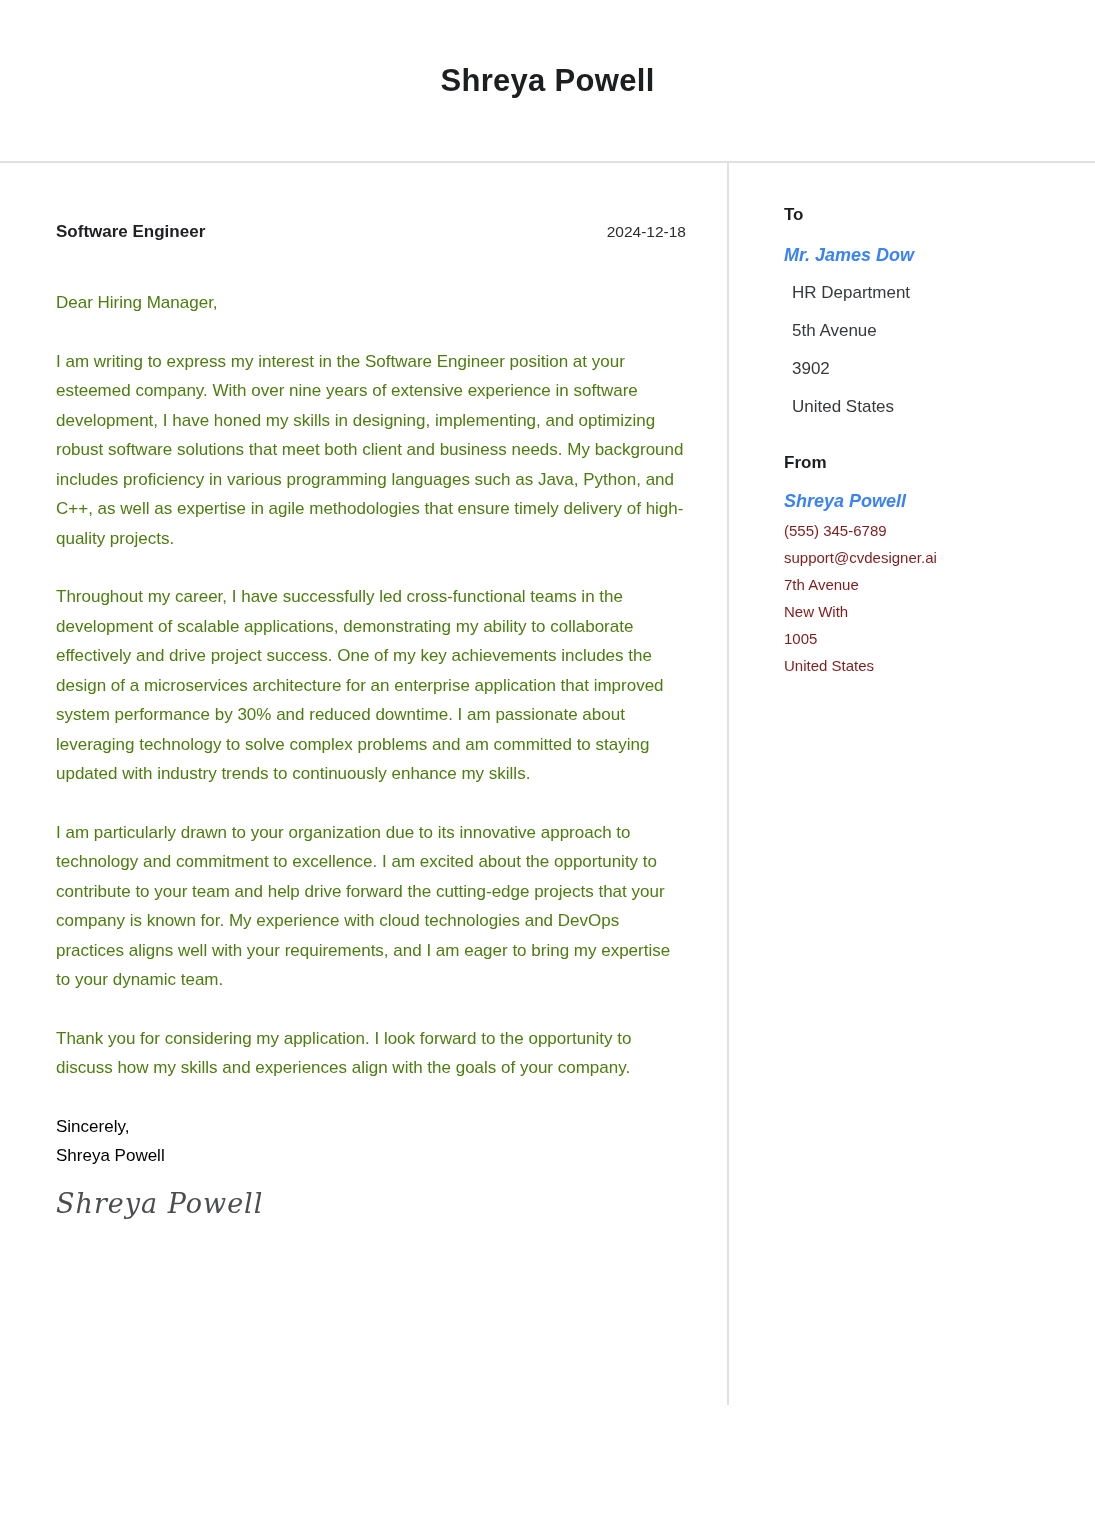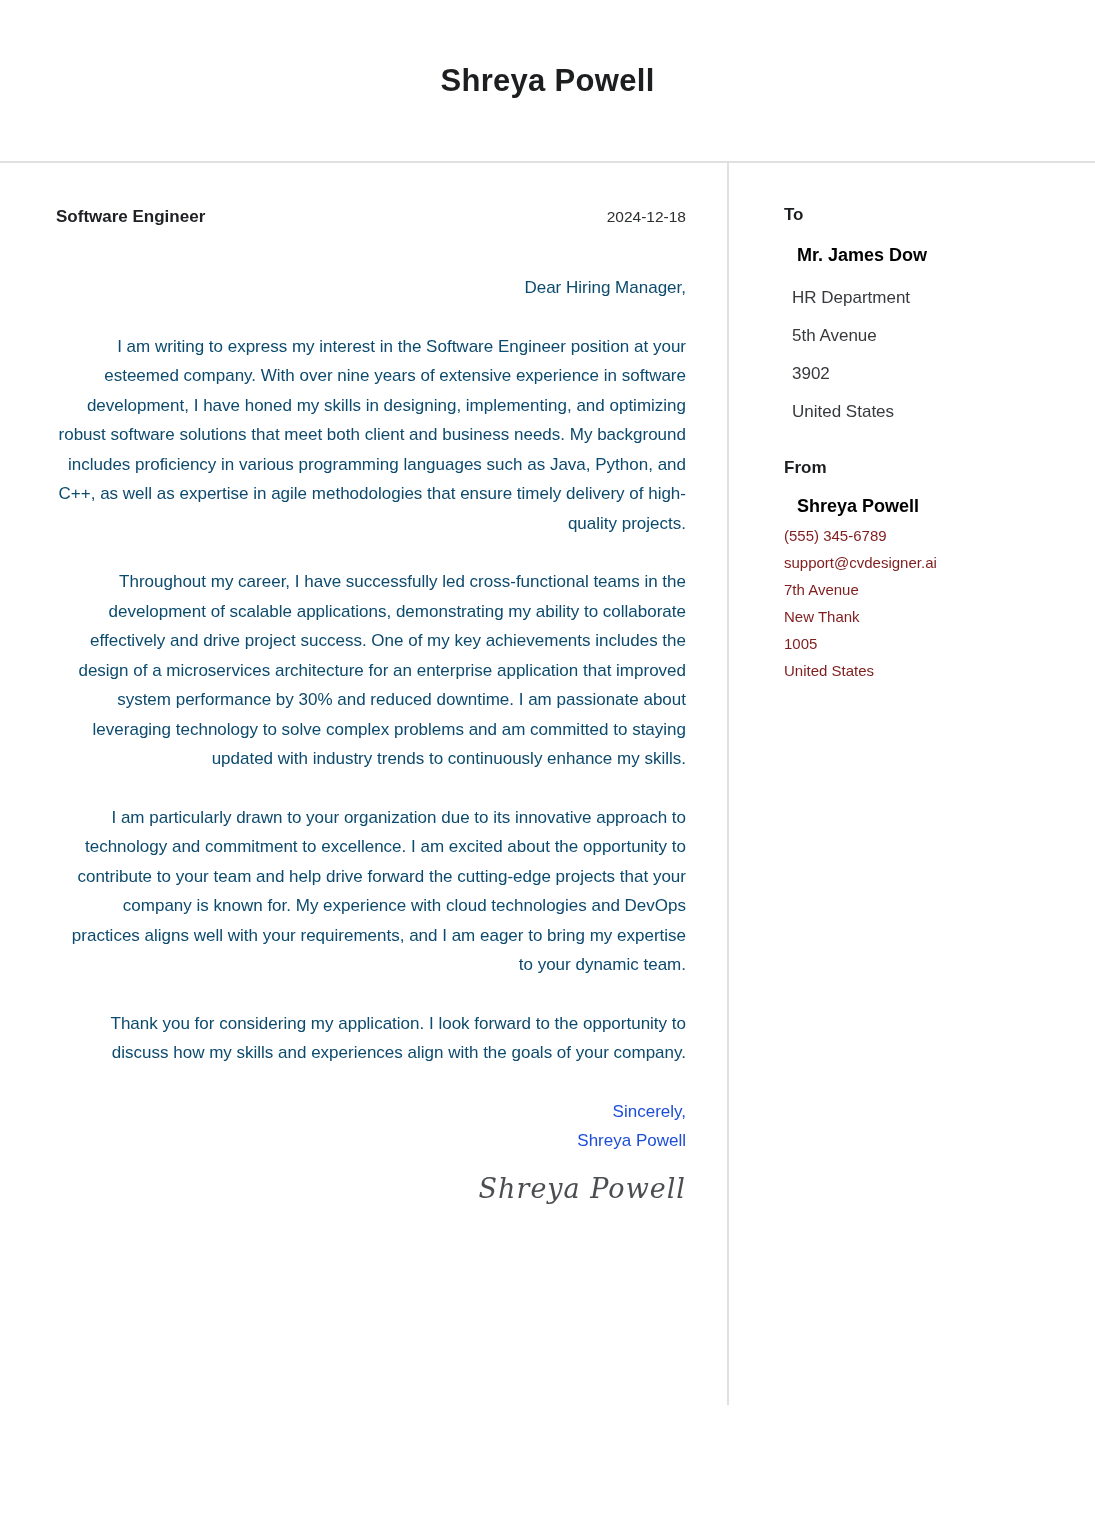--- a/index.html
+++ b/index.html
@@ -36,22 +36,21 @@
   }
 
   
   .content {
     display: flex;
     align-items: flex-start;
   }
   .letter-column {
     width: 630px;
     margin-left: 56px;
-    padding-top: 44px;
-    text-align: right;
+    padding-top: 59px;
   }
   .v-divider {
     width: 2px;
     height: 1242px;
     background: #e0e0e0;
     margin-left: 41px;
     flex-shrink: 0;
   }
   .sidebar {
     width: 290px;
@@ -73,51 +72,52 @@
   }
   .letter-date {
     font-size: 15.5px;
     font-weight: 500;
     color: #2c2e30;
   }
   .letter-column p.body-text {
     margin: 0 0 29px 0;
     font-size: 17px;
     line-height: 29.5px;
-    color: #0c4a6e;
+    color: #4d7c0f;
   }
   .salutation { margin-bottom: 29px; }
   .closing-block {
     margin-top: 27px;
     font-size: 17px;
     line-height: 29.5px;
-    color: #1d4ed8;
+    color: #000000;
   }
   .closing-block p { margin: 0; }
   .signature {
     margin-top: 17px;
     font-family: "DejaVu Serif", serif;
     font-style: italic;
     font-size: 27px;
     letter-spacing: 1px;
     color: #4b4d50;
   }
 
   
   .sb-heading {
     margin: 0 0 15px 0;
     font-size: 17px;
     font-weight: 700;
     color: #1d1e20;
   }
   .recipient-name, .sender-name {
-    margin: 13px;
+    margin: 0;
     font-size: 18px;
     font-weight: 700;
-    color: #000000;
+    color: #3b82f6;
+    font-style: italic;
   }
   .recipient-name { line-height: 30px; }
   .sender-name { line-height: 26px; margin-bottom: 3px; }
   .to-line {
     margin: 8px;
     font-size: 17px;
     line-height: 30px;
     color: #37393c;
   }
   .from-line {
@@ -176,21 +176,21 @@
         <p class="to-line">3902</p>
         <p class="to-line">United States</p>
       </section>
 
       <section class="from-section">
         <h3 class="sb-heading">From</h3>
         <p class="sender-name">Shreya Powell</p>
         <p class="from-line">(555) 345-6789</p>
         <p class="from-line">support@cvdesigner.ai</p>
         <p class="from-line">7th Avenue</p>
-        <p class="from-line">New Thank</p>
+        <p class="from-line">New With</p>
         <p class="from-line">1005</p>
         <p class="from-line">United States</p>
       </section>
 
     </aside>
 
   </div>
 
 </div>
 

